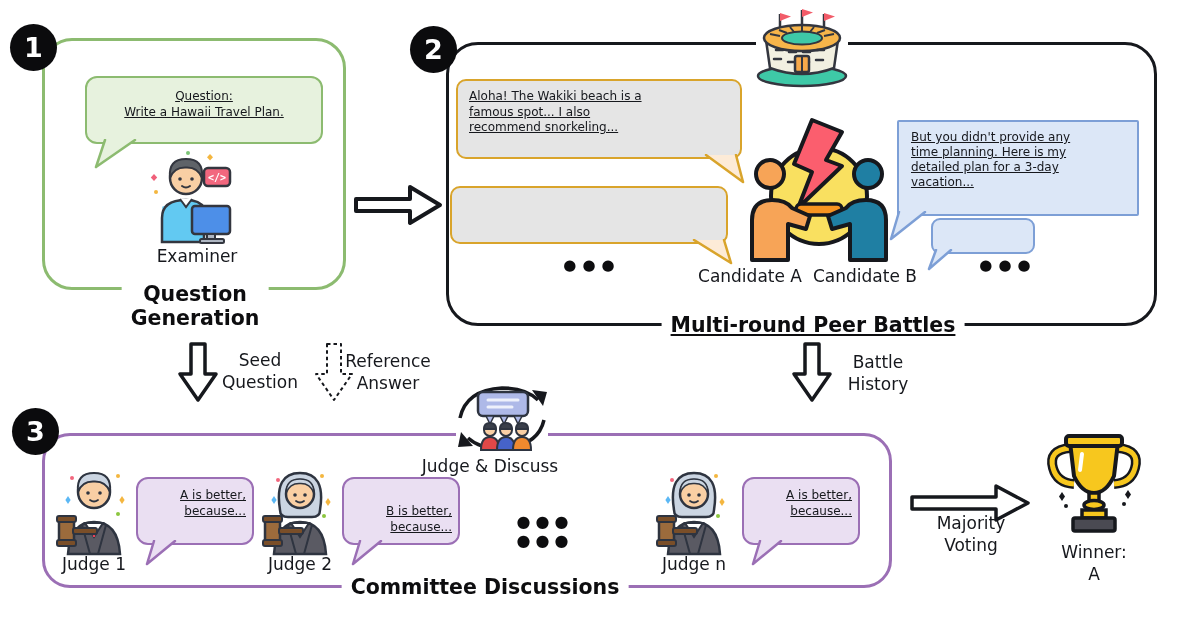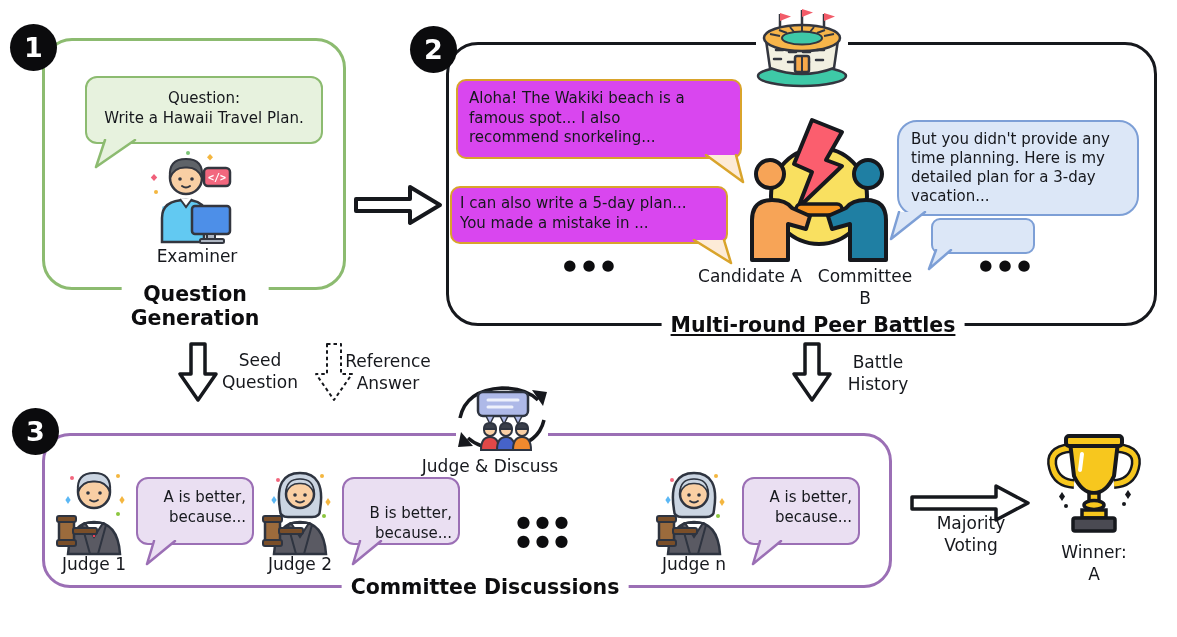--- a/index.html
+++ b/index.html
@@ -5,23 +5,23 @@
   html,body{margin:0;padding:0;background:#fff;}
   .canvas{position:relative;width:1177px;height:637px;background:#fff;overflow:hidden;
           font-family:"DejaVu Sans","Liberation Sans",sans-serif;color:#1a1a1a;}
   .badge{position:absolute;width:47px;height:47px;border-radius:50%;background:#0b0b0d;color:#fff;
          display:flex;align-items:center;justify-content:center;font-size:27px;font-weight:bold;z-index:6;}
   .sbox{position:absolute;box-sizing:border-box;background:transparent;z-index:1;}
   .green-box{border:3.5px solid #8CBB70;border-radius:30px;}
   .black-box{border:3.5px solid #16181D;border-radius:32px;}
   .purple-box{border:3.5px solid #9B6FB5;border-radius:28px;}
   .bubble{position:absolute;box-sizing:border-box;border-radius:12px;z-index:3;}
-  .bubble .txt{white-space:pre;font-size:15px;line-height:1.3;color:#16181d;}
+  .bubble .txt{white-space:pre;font-size:12px;line-height:1.3;color:#16181d;text-decoration:underline;}
   .green-bubble{background:#E7F2DE;border:2.5px solid #8CBB70;text-align:center;}
-  .orange-bubble{background:#d946ef;border:2.5px solid #D9A42B;}
+  .orange-bubble{background:#e5e5e5;border:2.5px solid #D9A42B;}
   .blue-bubble{background:#DCE7F7;border:2.5px solid #7D9FD6;}
   .purple-bubble{background:#EADFF2;border:2.5px solid #9B6FB5;text-align:right;}
   .tail{position:absolute;top:calc(100% - 3px);z-index:4;}
   .label{position:absolute;font-size:17px;text-align:center;white-space:pre-line;color:#16181d;z-index:3;line-height:1.3;}
   .stage-title{position:absolute;transform:translateX(-50%);font-weight:bold;font-size:20.5px;line-height:1.18;
                background:#fff;padding:1px 9px;text-align:center;white-space:pre-line;z-index:5;color:#0d0d0f;}
   .dots{position:absolute;font-size:15px;font-weight:bold;letter-spacing:6px;text-align:center;z-index:3;color:#0d0d0f;}
   .icon{position:absolute;z-index:3;}
 </style>
 </head>
@@ -94,43 +94,41 @@
     <div class="txt">Aloha! The Wakiki beach is a
 famous spot... I also
 recommend snorkeling...</div>
     <svg class="tail" style="right:-6px" width="44" height="30" viewBox="0 0 44 30">
       <polygon points="41,28 34,1 4,1" fill="#FDEBD7"></polygon>
       <path d="M41 28 L34 1 M41 28 L4 1" stroke="#D9A42B" stroke-width="2.5" fill="none" stroke-linecap="round"></path>
     </svg>
   </div>
 
   <div class="bubble orange-bubble" style="left:450px;top:186px;width:278px;height:58px;padding:6px 8px;border-radius:10px;">
-    <div class="txt">I can also write a 5-day plan...
-You made a mistake in ...</div>
     <svg class="tail" style="right:-8px" width="44" height="26" viewBox="0 0 44 26">
       <polygon points="41,24 34,1 4,1" fill="#FDEBD7"></polygon>
       <path d="M41 24 L34 1 M41 24 L4 1" stroke="#D9A42B" stroke-width="2.5" fill="none" stroke-linecap="round"></path>
     </svg>
   </div>
 
   <div class="dots" style="left:550px;top:256px;width:84px;">●●●</div>
 
   <svg class="icon" style="left:740px;top:108px" width="158" height="158" viewBox="0 0 158 158">
     <circle cx="79" cy="88" r="48" fill="#F9E060" stroke="#16181D" stroke-width="4"></circle>
     <path d="M72 12 L102 24 L86 52 L102 58 L58 100 L72 64 L54 56 Z" fill="#FB5E6E" stroke="#16181D" stroke-width="4" stroke-linejoin="round"></path>
     <rect x="56" y="96" width="46" height="11" rx="5" fill="#F79420" stroke="#16181D" stroke-width="3.5"></rect>
     <circle cx="30" cy="66" r="14" fill="#F7A457" stroke="#16181D" stroke-width="4"></circle>
     <path d="M12 152 L12 112 Q12 92 32 92 Q46 92 52 100 L70 108 L66 121 L48 116 L48 152 Z" fill="#F7A457" stroke="#16181D" stroke-width="4" stroke-linejoin="round"></path>
     <circle cx="128" cy="66" r="14" fill="#1F7FA3" stroke="#16181D" stroke-width="4"></circle>
     <path d="M146 152 L146 112 Q146 92 126 92 Q112 92 106 100 L88 108 L92 121 L110 116 L110 152 Z" fill="#1F7FA3" stroke="#16181D" stroke-width="4" stroke-linejoin="round"></path>
   </svg>
   <div class="label" style="left:695px;top:265px;width:110px;">Candidate A</div>
-  <div class="label" style="left:810px;top:265px;width:110px;">Committee B</div>
-
-  <div class="bubble blue-bubble" style="left:897px;top:120px;width:242px;height:96px;padding:8px 12px;border-radius:20px;">
+  <div class="label" style="left:810px;top:265px;width:110px;">Candidate B</div>
+
+  <div class="bubble blue-bubble" style="left:897px;top:120px;width:242px;height:96px;padding:8px 12px;border-radius:2px;">
     <div class="txt" style="line-height:1.26;">But you didn't provide any
 time planning. Here is my
 detailed plan for a 3-day
 vacation...</div>
     <svg class="tail" style="left:-10px" width="38" height="30" viewBox="0 0 38 30">
       <polygon points="2,28 10,1 36,1" fill="#DCE7F7"></polygon>
       <path d="M2 28 L10 1 M2 28 L36 1" stroke="#7D9FD6" stroke-width="2.5" fill="none" stroke-linecap="round"></path>
     </svg>
   </div>
 

